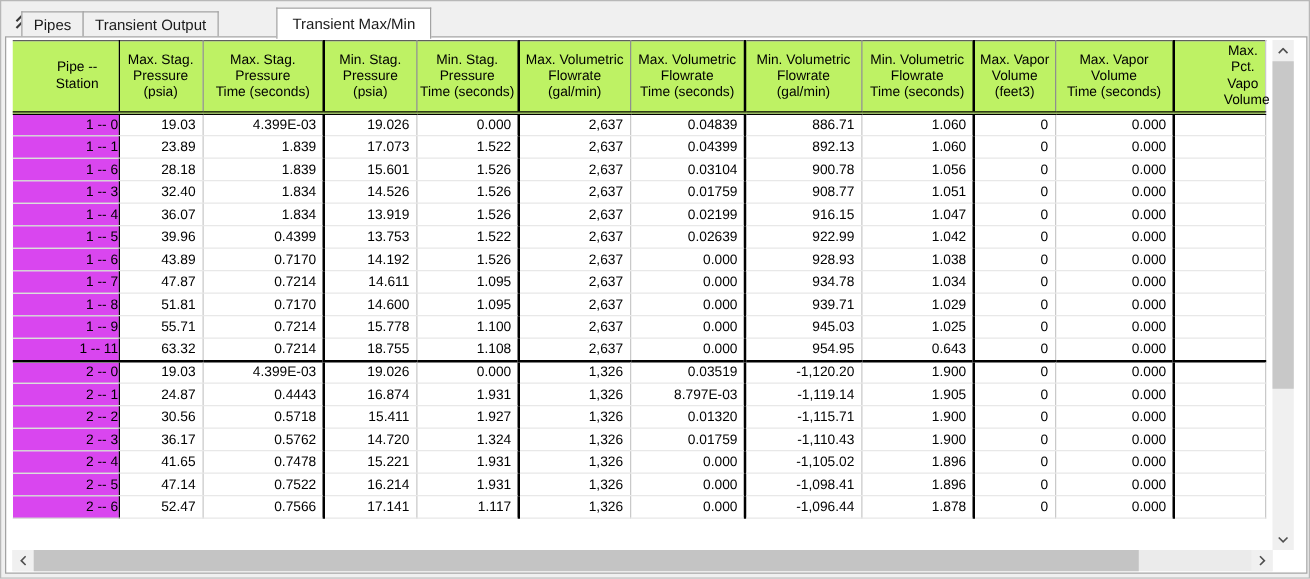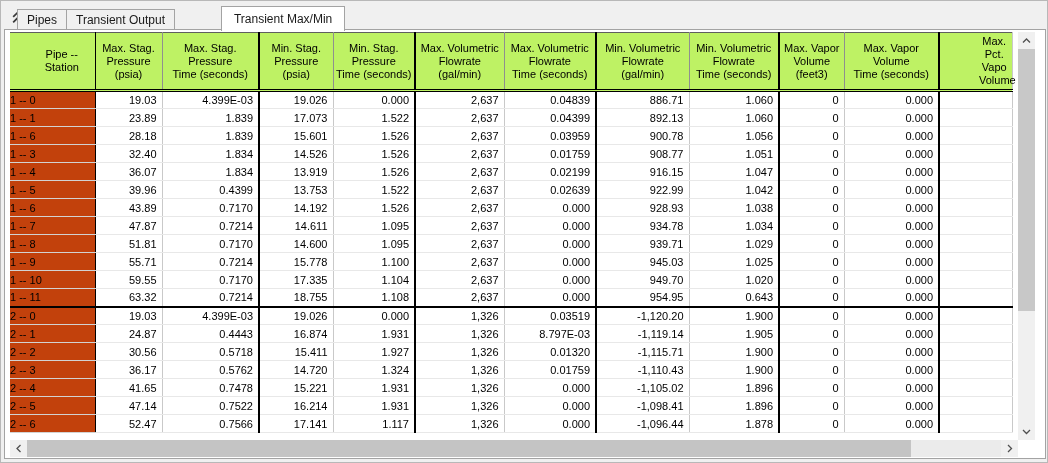--- a/index.html
+++ b/index.html
@@ -81,22 +81,22 @@
     height: 18px;
     background: #fff;
     font: 11px "Liberation Sans", sans-serif;
     color: #000;
     text-align: right;
     padding: 0 5px 0 0;
     white-space: nowrap; overflow: hidden;
     border-bottom: 1px solid #e8e8e8;
   }
   tbody td:first-child {
-    background: #c2410c;
-    text-align: left;
+    background: #d946ef;
+    text-align: right;
     padding: 0;
     border-bottom: 1px solid #d2d2d2;
   }
   
   th:nth-child(1), td:nth-child(1) { border-right: 1px solid #000; padding-left: 21px; }
   th:nth-child(2n+2), td:nth-child(2n+2) { border-right: 1px solid #c9c9c9; }
   th:nth-child(2n+2) { border-right-color: #8f8f8f; }
   th:nth-child(2n+3), td:nth-child(2n+3) { border-right: 2px solid #000; }
   th:nth-child(12), td:nth-child(12) { border-right: 1px solid #c9c9c9; padding-left: 39px; }
   tr.pipe-sep td { border-top: 2px solid #000; }
@@ -233,21 +233,21 @@
               <td>0.000</td>
               <td></td>
             </tr>
             <tr>
               <td>1 -- 6</td>
               <td>28.18</td>
               <td>1.839</td>
               <td>15.601</td>
               <td>1.526</td>
               <td>2,637</td>
-              <td>0.03959</td>
+              <td>0.03104</td>
               <td>900.78</td>
               <td>1.056</td>
               <td>0</td>
               <td>0.000</td>
               <td></td>
             </tr>
             <tr>
               <td>1 -- 3</td>
               <td>32.40</td>
               <td>1.834</td>
@@ -334,34 +334,20 @@
             <tr>
               <td>1 -- 9</td>
               <td>55.71</td>
               <td>0.7214</td>
               <td>15.778</td>
               <td>1.100</td>
               <td>2,637</td>
               <td>0.000</td>
               <td>945.03</td>
               <td>1.025</td>
-              <td>0</td>
-              <td>0.000</td>
-              <td></td>
-            </tr>
-            <tr>
-              <td>1 -- 10</td>
-              <td>59.55</td>
-              <td>0.7170</td>
-              <td>17.335</td>
-              <td>1.104</td>
-              <td>2,637</td>
-              <td>0.000</td>
-              <td>949.70</td>
-              <td>1.020</td>
               <td>0</td>
               <td>0.000</td>
               <td></td>
             </tr>
             <tr>
               <td>1 -- 11</td>
               <td>63.32</td>
               <td>0.7214</td>
               <td>18.755</td>
               <td>1.108</td>

